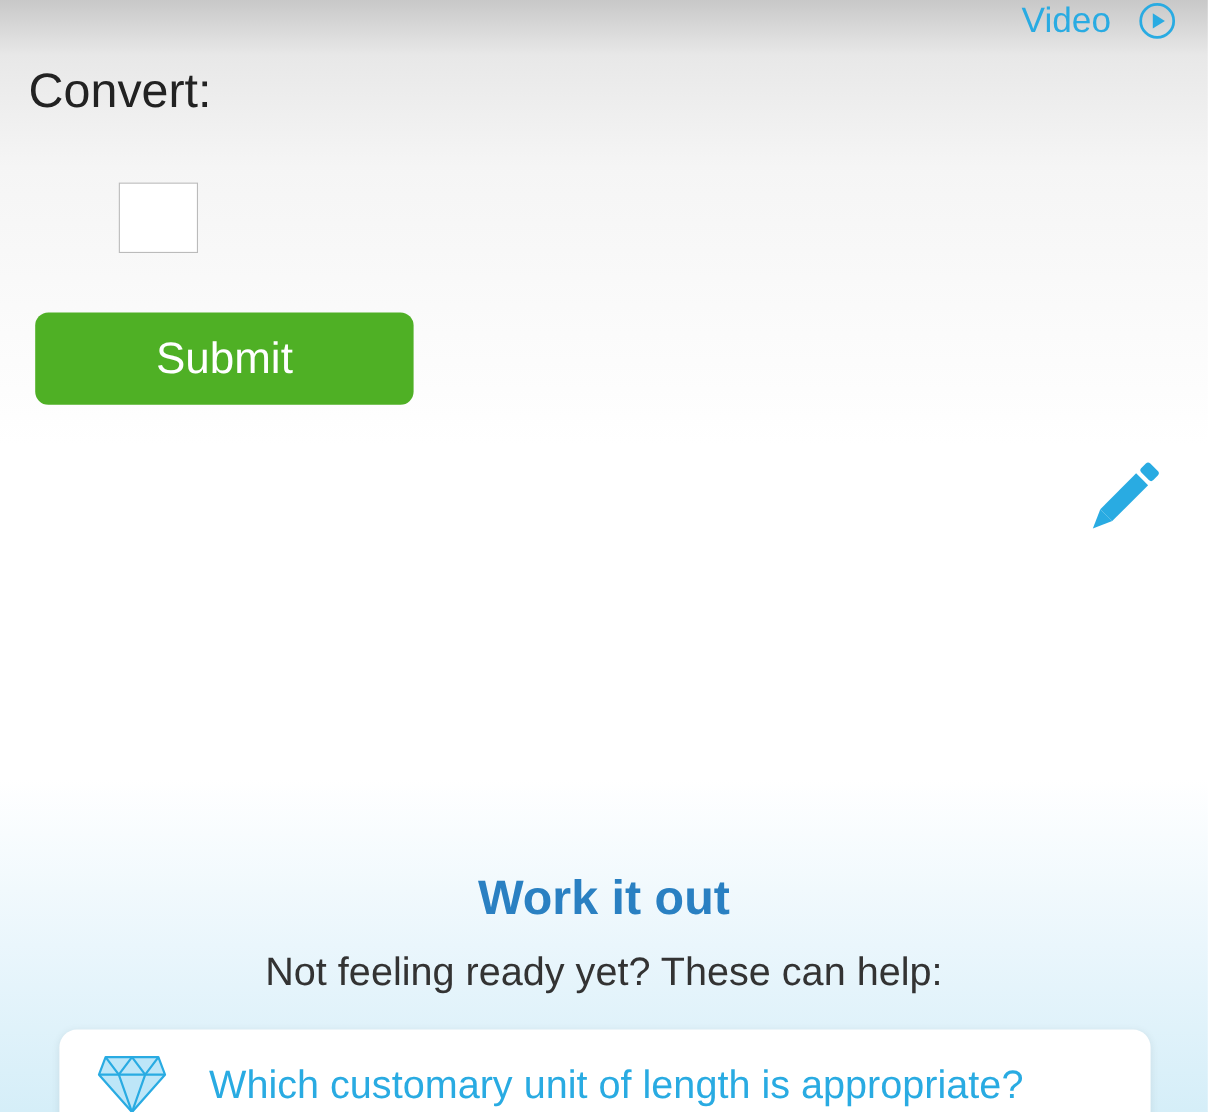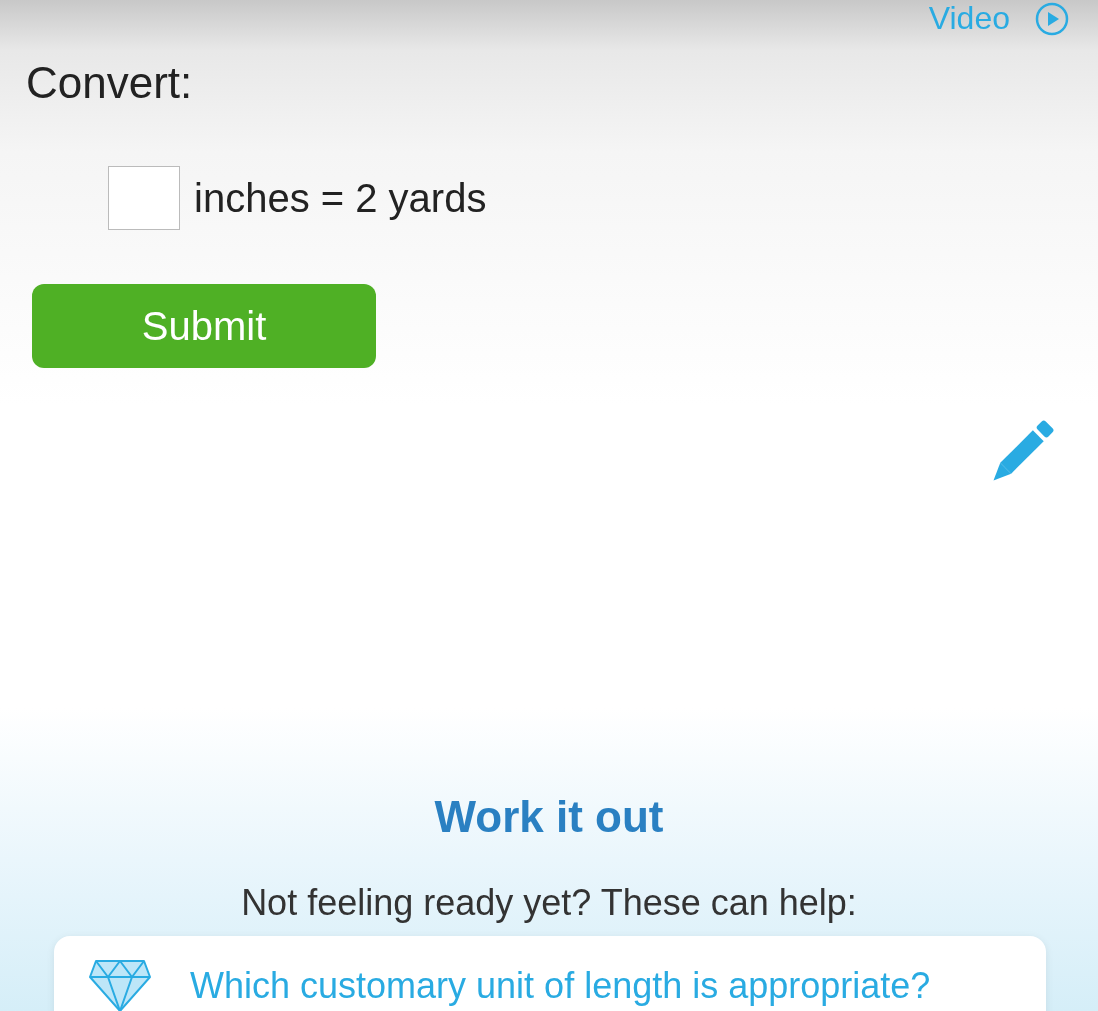--- a/index.html
+++ b/index.html
@@ -95,21 +95,20 @@
       font-family: Liberation Sans, sans-serif;
     }
     .subtitle {
       position: absolute;
       top: 862px;
       left: 0;
       right: 0;
       text-align: center;
       color: #333;
       font-size: 36px;
-      margin-top: 20px;
     }
     .help-card {
       position: absolute;
       top: 936px;
       left: 54px;
       width: 992px;
       height: 100px;
       background: #fff;
       border-radius: 16px;
       box-shadow: 0 2px 8px rgba(0,0,0,0.08);
@@ -137,21 +136,20 @@
   <svg viewBox="0 0 36 36" fill="none" stroke="#29abe2" stroke-width="2.5">
     <circle cx="18" cy="18" r="15"></circle>
     <path d="M14 11 L25 18 L14 25 Z" fill="#29abe2" stroke="none"></path>
   </svg>
 </div>
 
 <div class="prompt">Convert:</div>
 
 <div class="equation-row">
   <input class="answer-input" type="text" value="" style="">
-  <span class="equation-text">inches = 2 yards</span>
 </div>
 
 <button class="submit-button">Submit</button>
 
 <div class="pencil-button">
   <svg viewBox="0 0 100 100">
     <g transform="rotate(45 50 50)">
       <rect x="42" y="10" width="16" height="12" rx="3" fill="#29abe2"></rect>
       <rect x="42" y="26" width="16" height="48" fill="#29abe2"></rect>
       <path d="M42 74 L58 74 L50 92 Z" fill="#29abe2"></path>

